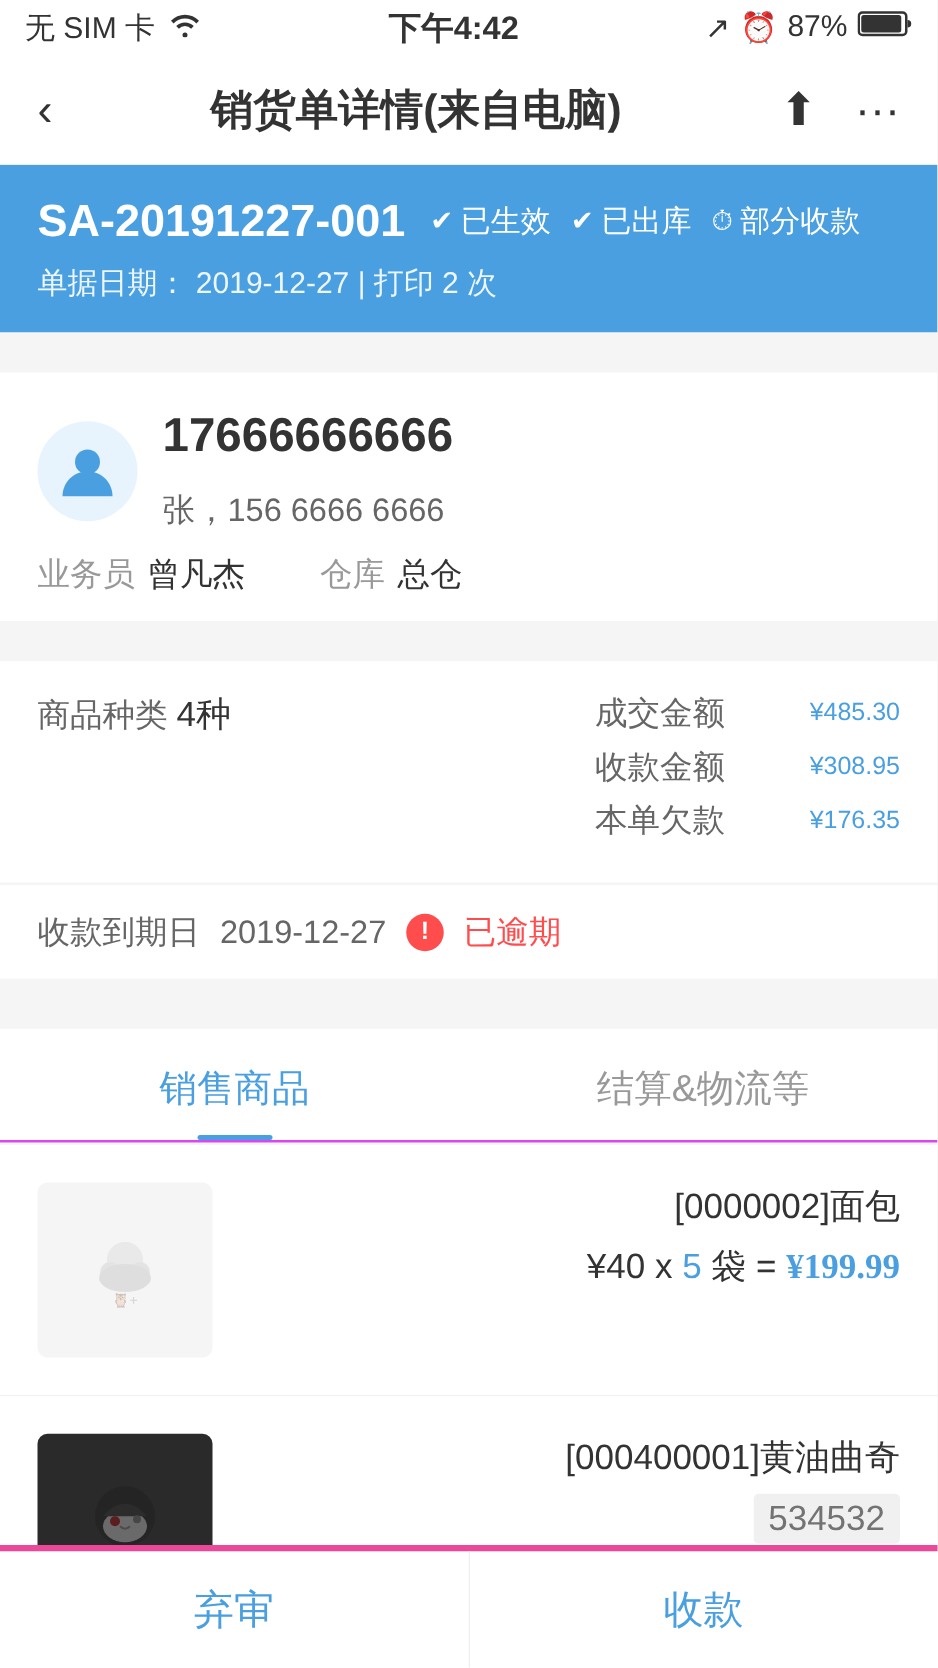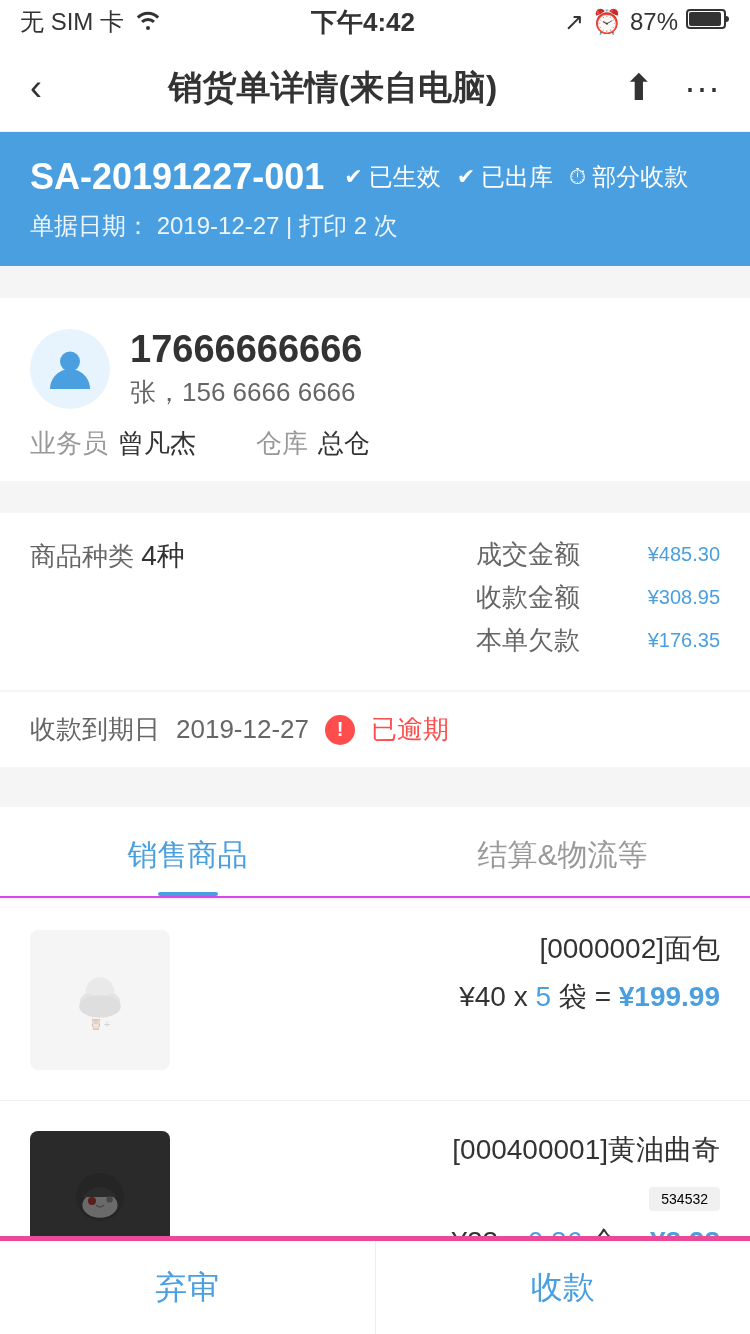--- a/index.html
+++ b/index.html
@@ -107,21 +107,21 @@
       color: #4A9FE0;
     }
     .customer-name {
       font-size: 38px;
       font-weight: 600;
       color: #333;
     }
     .customer-sub {
       font-size: 26px;
       color: #666;
-      margin-top: 4px;
+      margin-top: 20px;
     }
     .customer-meta {
       display: flex;
       gap: 60px;
       margin-top: 16px;
       font-size: 26px;
       color: #666;
     }
     .meta-item { display: flex; gap: 10px; }
     .meta-label { color: #999; }
@@ -238,32 +238,32 @@
     }
     .product-info { flex: 1; text-align: right; }
     .product-name {
       font-size: 28px;
       color: #333;
       margin-bottom: 10px;
     }
     .product-tag {
       display: inline-block;
       background: #f0f0f0;
-      color: #000000;
-      font-size: 14px;
+      color: #737373;
+      font-size: 28px;
       padding: 4px 12px;
       border-radius: 4px;
       margin-bottom: 12px;
     }
     .product-price {
       font-size: 28px;
       color: #333;
     }
     .product-price .qty { color: #4A9FE0; }
-    .product-price .total { color: #4A9FE0; font-weight: 600; }
+    .product-price .total { color: #4A9FE0; font-weight: 600; font-family: Liberation Serif, serif; }
 
     
     .bottom-bar {
       position: fixed;
       bottom: 0;
       left: 0;
       width: 750px;
       height: 98px;
       background: #fff;
       border-top: 5px solid #ec4899;

